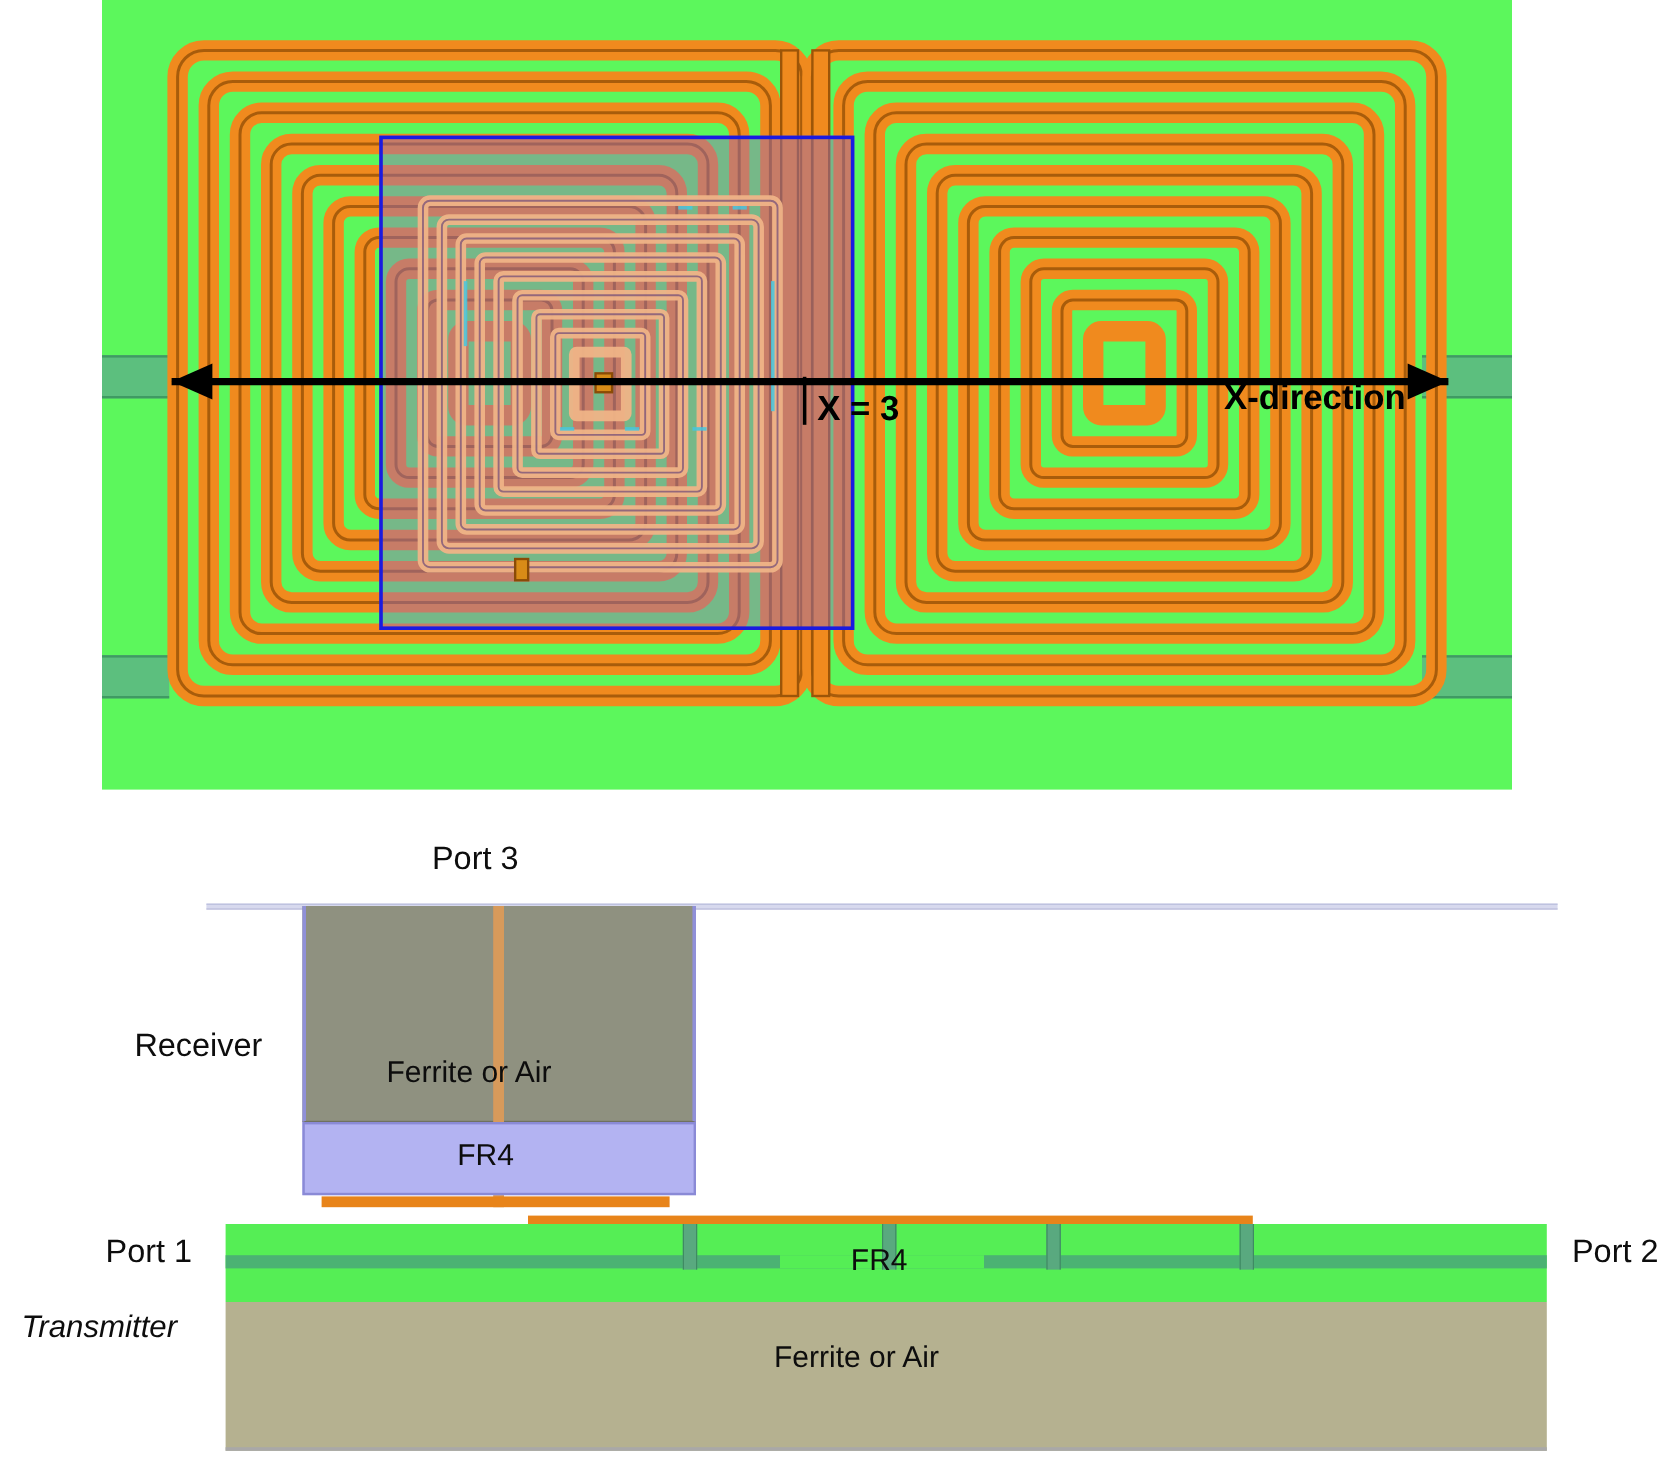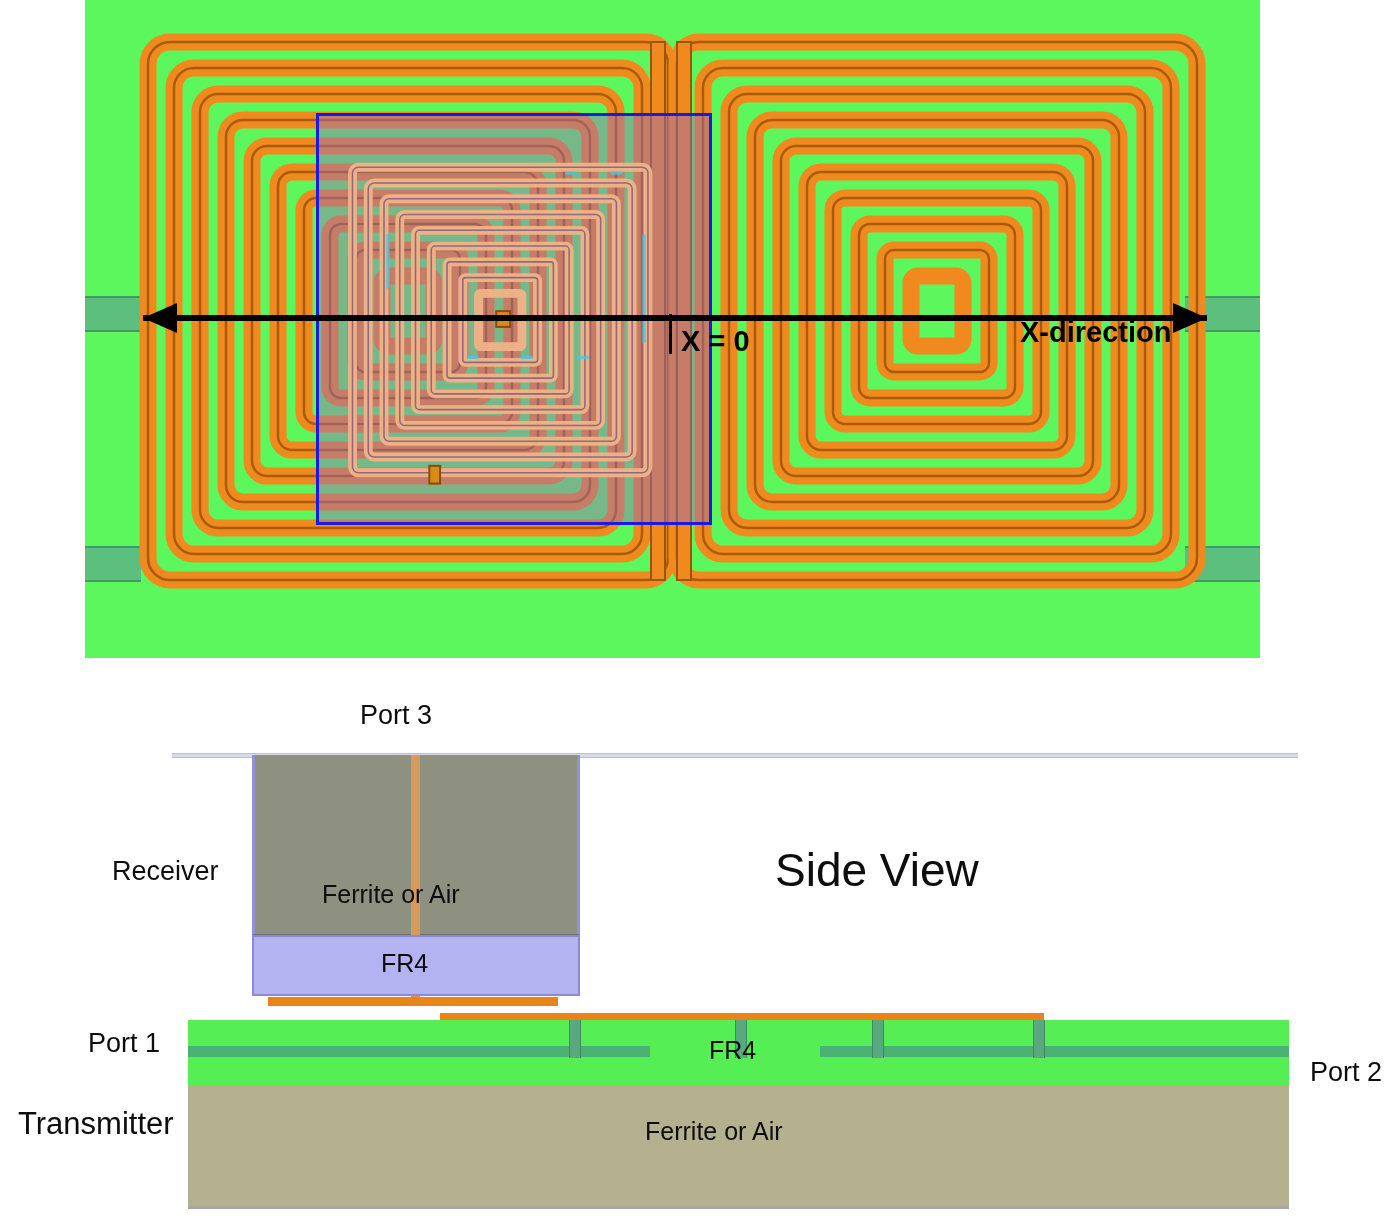--- a/index.html
+++ b/index.html
@@ -113,23 +113,23 @@
     background: #b5b190;
     border-bottom: 3px solid #a9a8a8;
   }
 
   .lbl-receiver   { left: 112px; top: 162px;  font-size: 27px; margin-top: 36px; }
   .lbl-port3      { left: 360px; top: 42px;   font-size: 27px; }
   .lbl-ferrite-rx { left: 322px; top: 222px;  font-size: 25px; }
   .lbl-fr4-rx     { left: 381px; top: 291px;  font-size: 25px; }
   .lbl-sideview   { left: 775px; top: 185px;  font-size: 46px; }
   .lbl-port1      { left: 88px;  top: 370px;  font-size: 27px; }
-  .lbl-port2      { left: 1310px; top: 370px; font-size: 27px; margin-top: 29px; }
+  .lbl-port2      { left: 1310px; top: 370px; font-size: 27px; }
   .lbl-fr4-tx     { left: 709px; top: 378px;  font-size: 25px; }
-  .lbl-transmitter{ left: 18px;  top: 448px;  font-size: 31px; }
+  .lbl-transmitter{ left: 18px;  top: 432px;  font-size: 26px; font-style: italic; }
   .lbl-ferrite-tx { left: 645px; top: 459px;  font-size: 25px; }
 </style>
 </head>
 <body>
 
 <div id="page">
 
   <div id="top-view">
 
     <div class="stub" style="left:0px;   top:296px; width:56px;  height:36px;"></div>
@@ -228,40 +228,39 @@
         </g>
       </svg>
     </div>
 
     <svg id="x-axis" viewBox="0 0 1175 658" preserveAspectRatio="none">
       <line x1="58" y1="318" x2="1122" y2="318" stroke="#000" stroke-width="6"></line>
       <polygon points="58,318 92,303 92,333" fill="#000"></polygon>
       <polygon points="1122,318 1088,303 1088,333" fill="#000"></polygon>
     </svg>
     <div id="tick-x0"></div>
-    <div class="axis-label" id="label-x0">X = 0</div>
+    <div class="axis-label" id="label-x0">X = 3</div>
     <div class="axis-label" id="label-xdir">X-direction</div>
   </div>
 
   <div id="side-view">
 
     <div class="sv-text lbl-port3">Port 3</div>
 
     <div id="ref-line"></div>
 
     <div id="rx-ferrite"></div>
     <div id="rx-via"></div>
     <div id="rx-fr4"></div>
     <div id="rx-copper"></div>
 
     <div class="sv-text lbl-receiver">Receiver</div>
     <div class="sv-text lbl-ferrite-rx">Ferrite or Air</div>
     <div class="sv-text lbl-fr4-rx">FR4</div>
 
-    <div class="sv-text lbl-sideview">Side View</div>
 
     <div id="tx-top-copper"></div>
     <div id="tx-board"></div>
     <div id="tx-inner-layer"></div>
     <div id="tx-inner-cut"></div>
     <div class="tx-via" style="left:569px;"></div>
     <div class="tx-via" style="left:735px;"></div>
     <div class="tx-via" style="left:872px;"></div>
     <div class="tx-via" style="left:1033px;"></div>
     <div id="tx-ferrite"></div>

